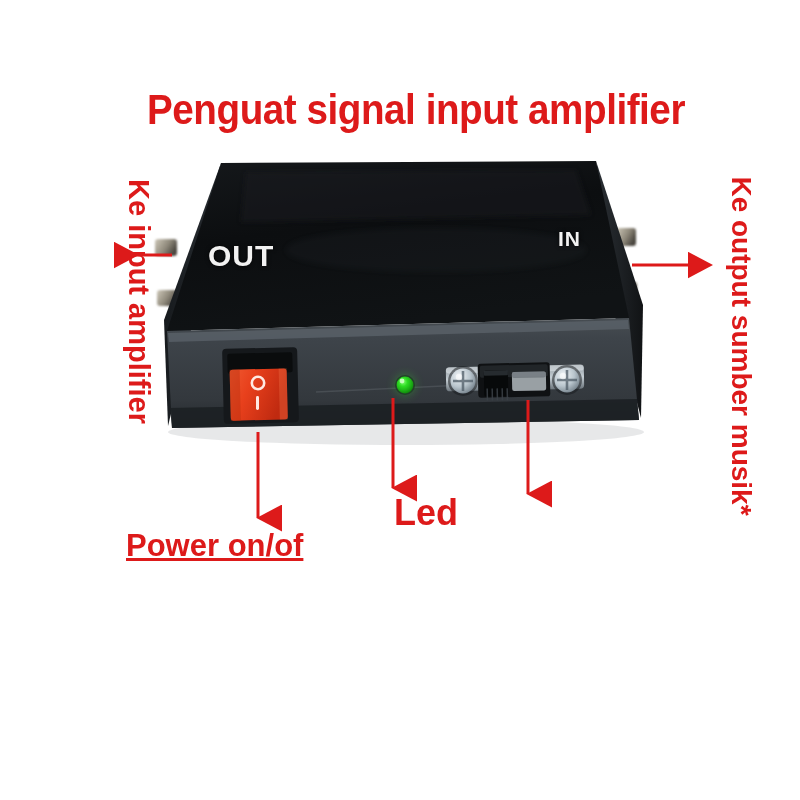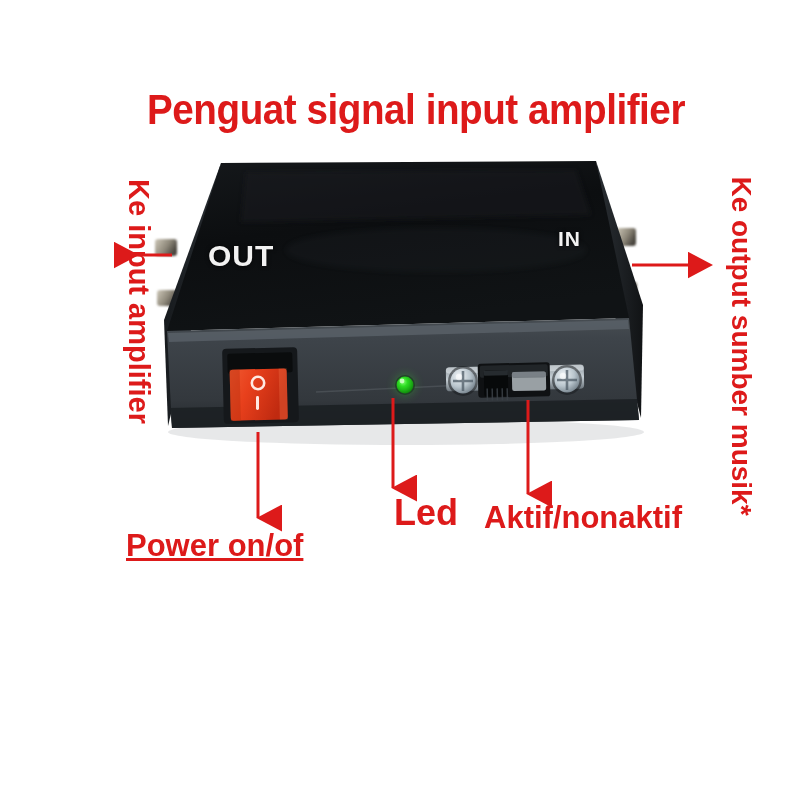--- a/index.html
+++ b/index.html
@@ -241,15 +241,14 @@
     <line x1="512" y1="400" x2="512" y2="494" stroke="#dd1a1a" stroke-width="3" marker-end="url(#arrD)"></line>
   </svg>
 
   <div class="face-text txt-out">OUT</div>
   <div class="face-text txt-in">IN</div>
 
   <div class="label-red lbl-left">Ke input amplifier</div>
   <div class="label-red lbl-right">Ke output sumber musik*</div>
   <div class="label-red lbl-power">Power on/of</div>
   <div class="label-red lbl-led">Led</div>
-  <div class="label-red lbl-aktif">Aktif/nonaktif</div>
 
 </div>
 
 </body></html>

